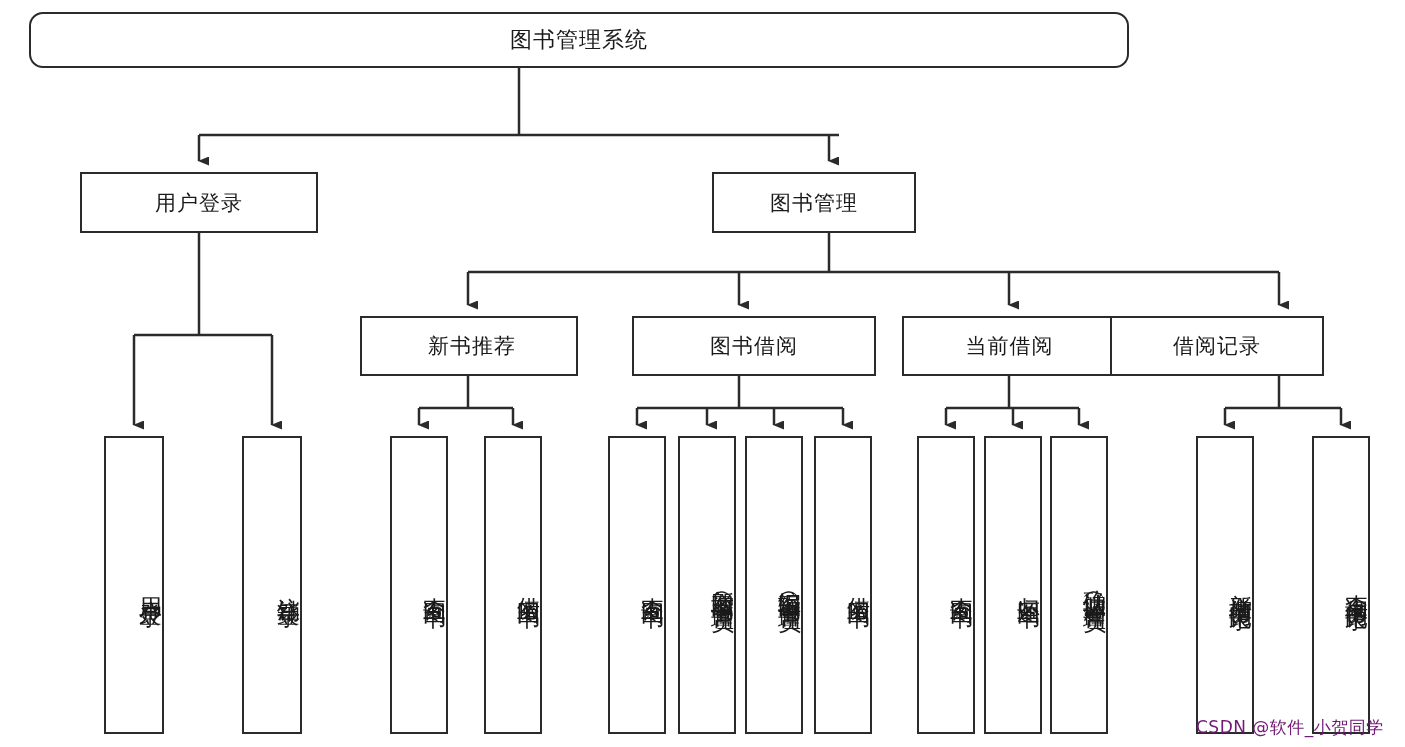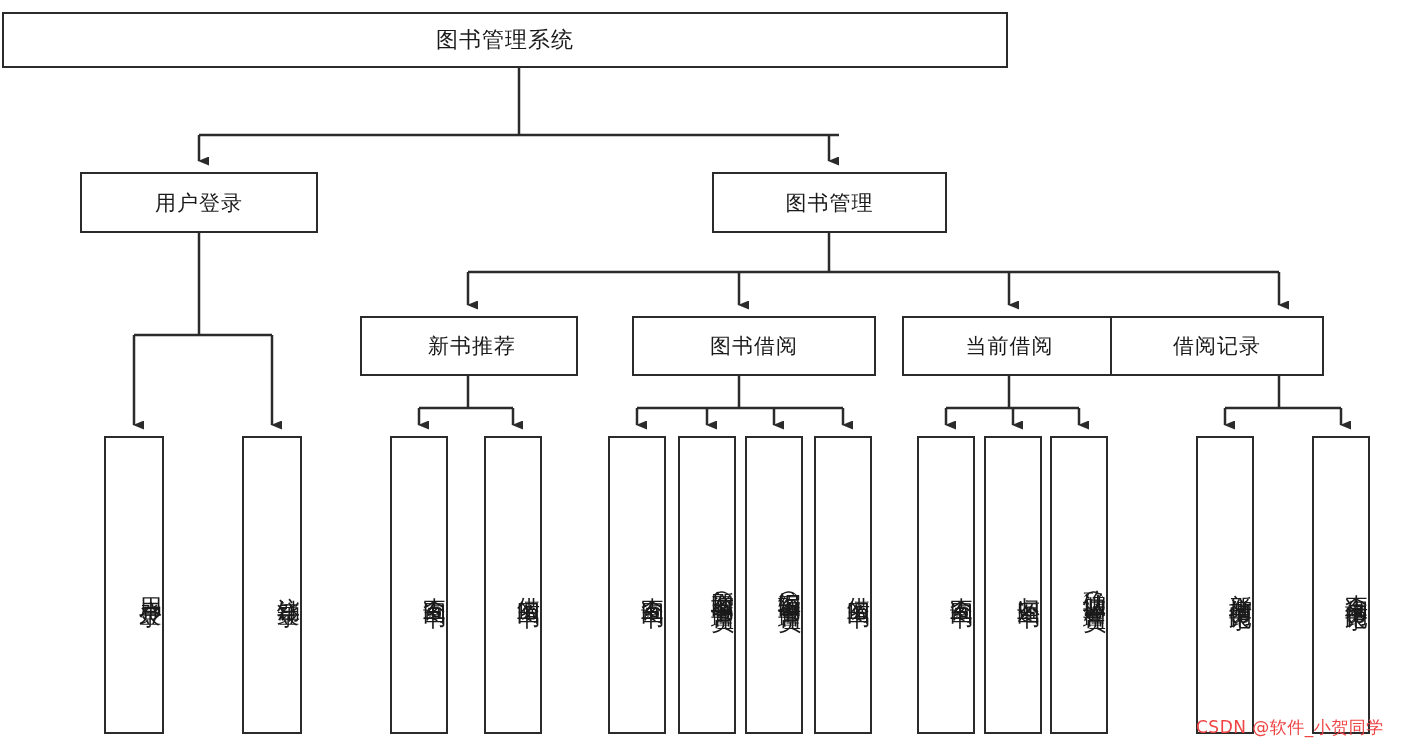--- a/index.html
+++ b/index.html
@@ -26,21 +26,21 @@
     letter-spacing:3px;
     padding:14px 0;
     align-items:flex-start;
     justify-content:center;
     line-height:1;
   }
   #root-node{font-size:22px;}
   .watermark{
     position:absolute;
     font-size:17px;
-    color:#ef4444;
+    color:#701a75;
     white-space:nowrap;
     letter-spacing:0.5px;
     pointer-events:none;
   }
 </style>
 </head>
 <body>
 
 <div id="diagram-root">
 
@@ -88,27 +88,27 @@
       <path d="M1079,408 L1079,425" marker-end="url(#arrowhead)"></path>
 
       <path d="M1279,376 L1279,408"></path>
       <path d="M1225,408 L1341,408"></path>
       <path d="M1225,408 L1225,425" marker-end="url(#arrowhead)"></path>
       <path d="M1341,408 L1341,425" marker-end="url(#arrowhead)"></path>
     </g>
   </svg>
 
   <div id="node-container">
-      <div class="node h" id="root-node" style="left: 2px; top: 12px; width: 1006px; height: 56px;">
+      <div class="node h" id="root-node" style="left: 29px; top: 12px; width: 1100px; height: 56px; border-radius: 14px;">
         <span>图书管理系统</span>
       </div>
       <div class="node h" style="left: 80px; top: 172px; width: 238px; height: 61px;">
         <span>用户登录</span>
       </div>
-      <div class="node h" style="left: 712px; top: 172px; width: 235px; height: 61px;">
+      <div class="node h" style="left: 712px; top: 172px; width: 204px; height: 61px;">
         <span>图书管理</span>
       </div>
       <div class="node h" style="left: 360px; top: 316px; width: 218px; height: 60px; padding-left: 6px;">
         <span>新书推荐</span>
       </div>
       <div class="node h" style="left: 632px; top: 316px; width: 244px; height: 60px;">
         <span>图书借阅</span>
       </div>
       <div class="node h" style="left: 902px; top: 316px; width: 215px; height: 60px;">
         <span>当前借阅</span>

